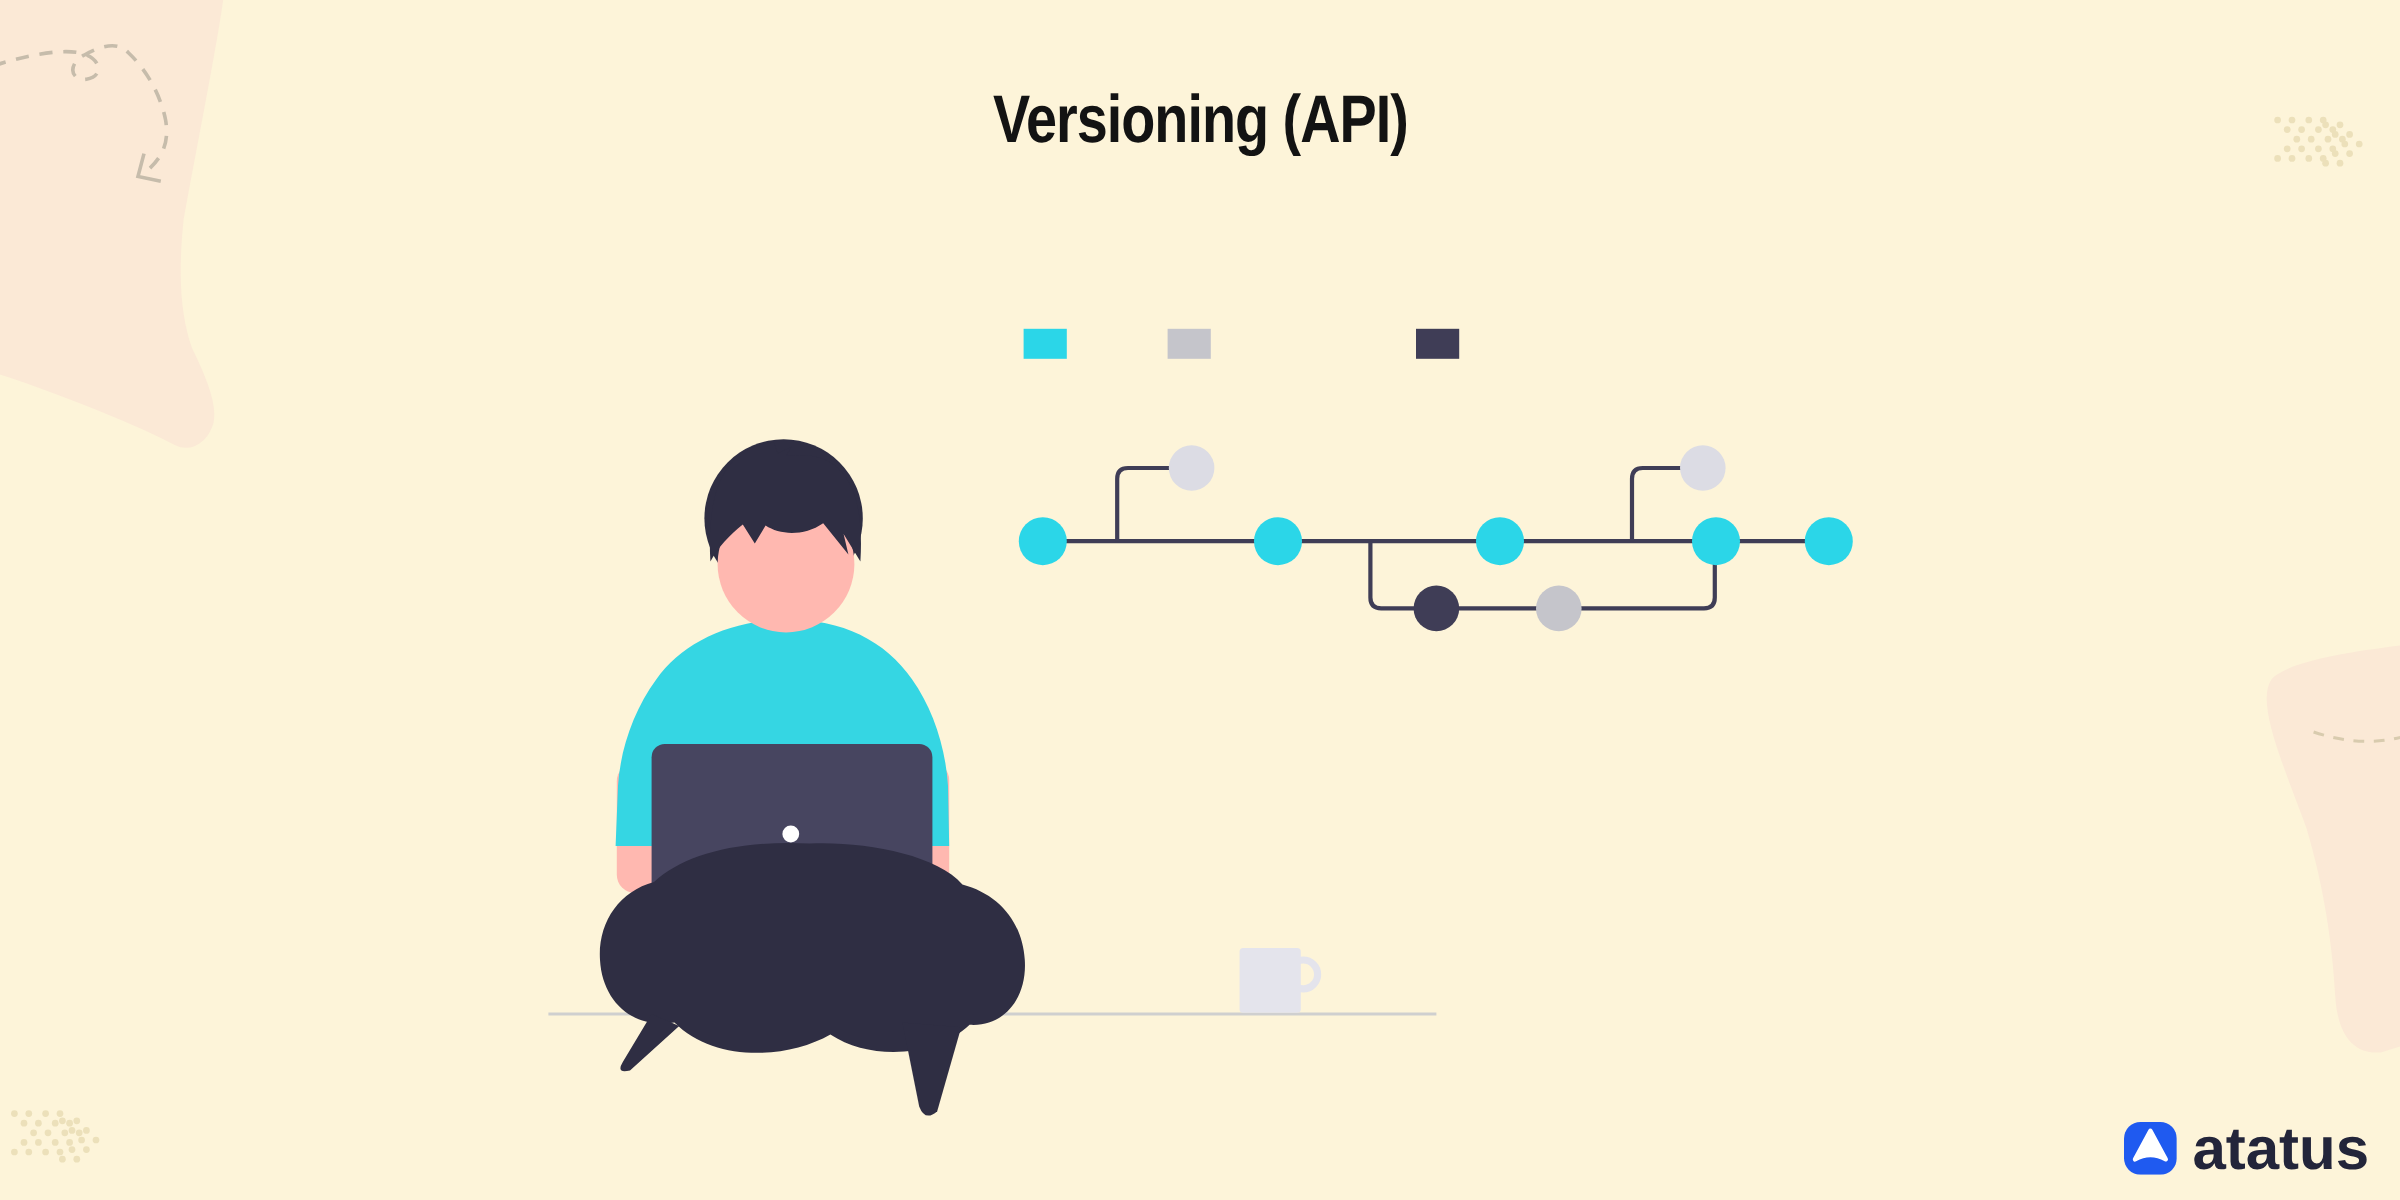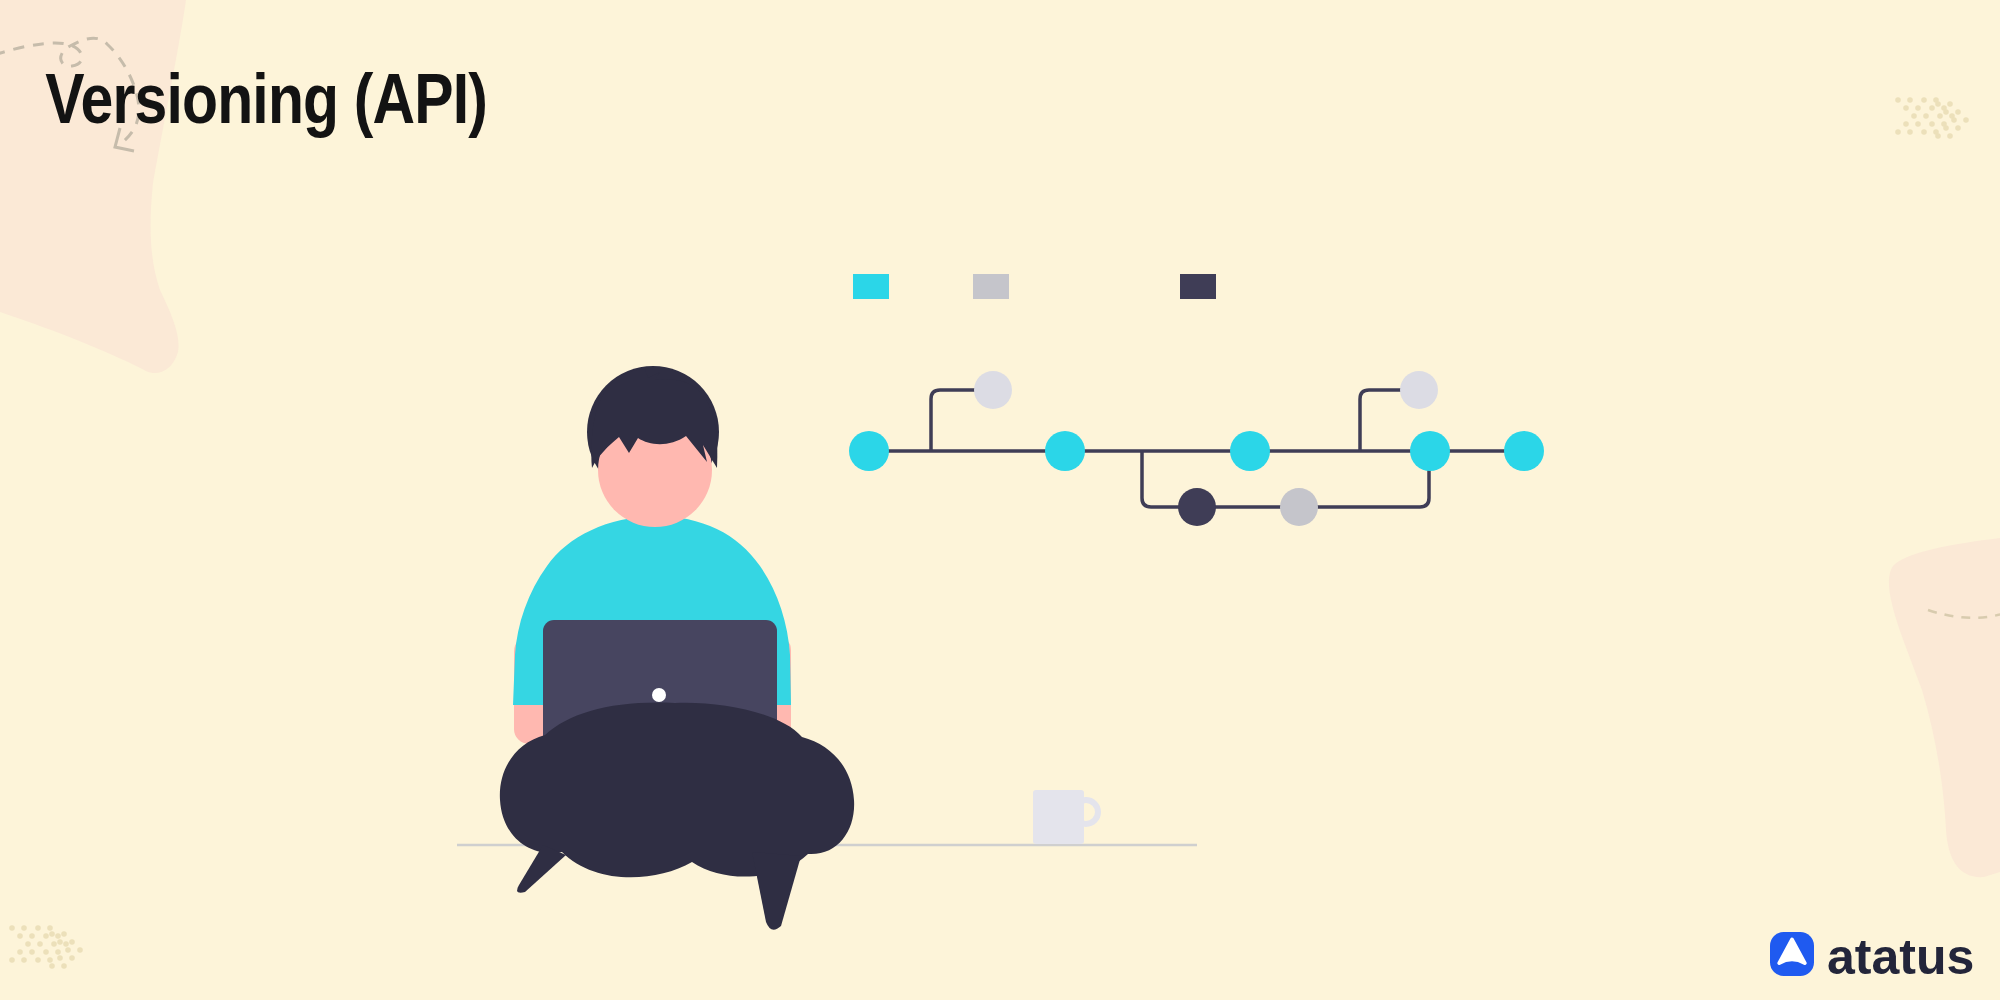--- a/index.html
+++ b/index.html
@@ -6,33 +6,33 @@
   #stage{
     position:relative;width:2000px;height:1000px;overflow:hidden;
     background:#fdf4d9;font-family:"Liberation Sans",sans-serif;
   }
   #stage *{box-sizing:border-box;}
   .abs{position:absolute;}
   
   #bg-decor{left:0;top:0;width:2000px;height:1000px;pointer-events:none;}
   
   #page-title{
-    left:0;top:56px;width:2000px;
-    font-size:71px;line-height:86px;font-weight:700;color:#131313;
+    left:0;top:56px;width:2000px;text-align:center;
+    font-size:56px;line-height:86px;font-weight:700;color:#131313;
     letter-spacing:-1px;
   }
   #page-title span{display:inline-block;transform:scaleX(.83);transform-origin:center;}
   
   #legend{left:0;top:0;width:2000px;height:1000px;pointer-events:none;}
   .swatch{position:absolute;top:274px;width:36px;height:25px;}
   
   #branch-svg{left:840px;top:360px;}
   #scene-svg{left:400px;top:340px;}
   
-  #brand{left:1770px;top:932px;display:flex;gap:13px;}
+  #brand{left:1770px;top:932px;display:flex;align-items:center;gap:13px;}
   #brand-word{
     font-size:50px;font-weight:700;color:#23253a;letter-spacing:0px;line-height:50px;
   }
 </style>
 </head>
 <body>
 
 <div id="stage">
 
   <svg id="bg-decor" class="abs" width="2000" height="1000" viewBox="0 0 2000 1000">

